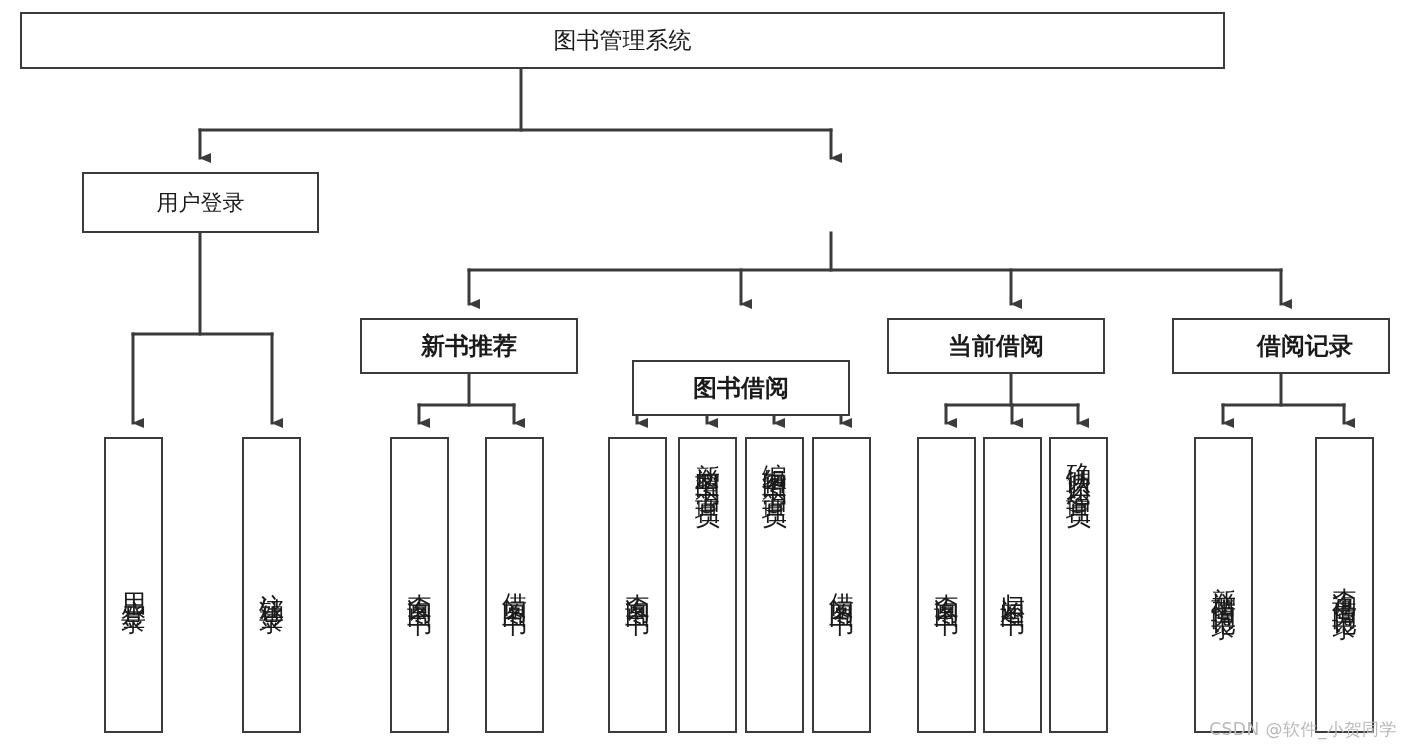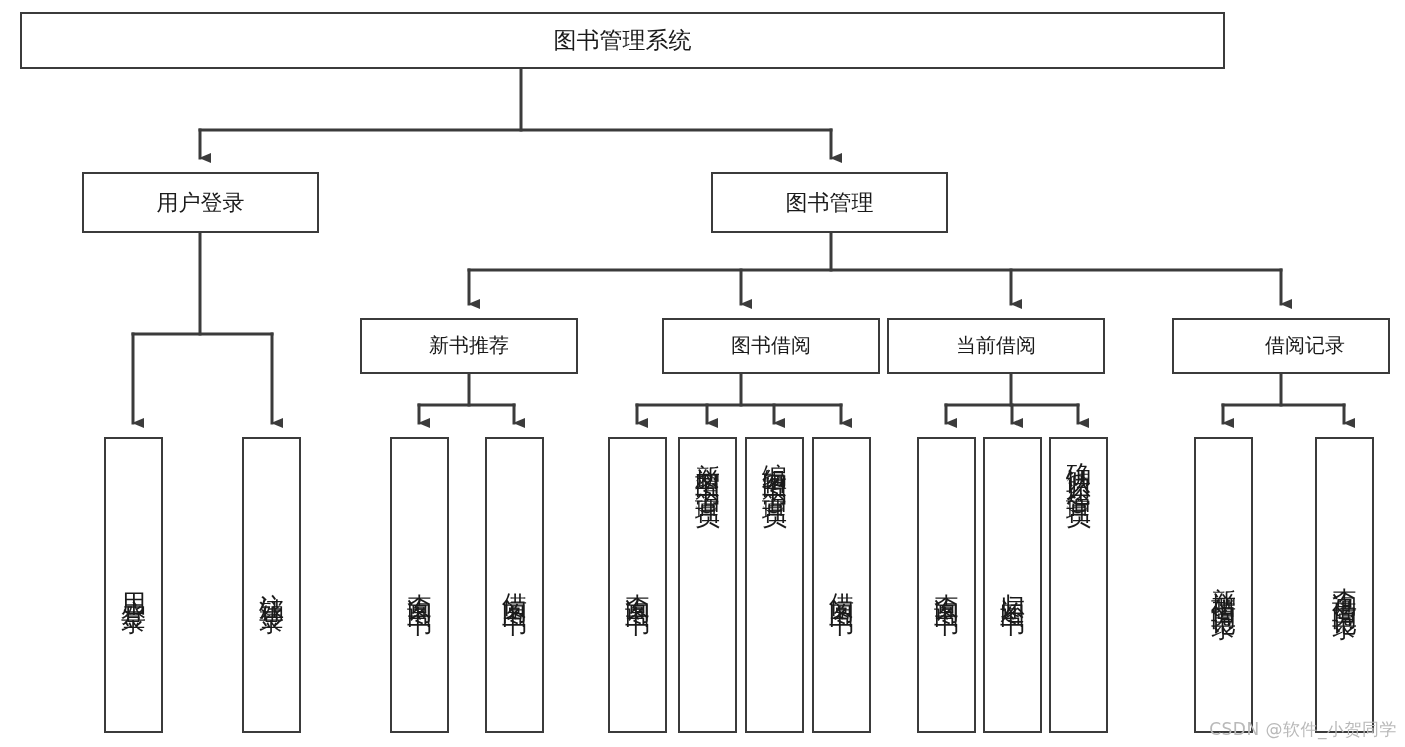--- a/index.html
+++ b/index.html
@@ -62,24 +62,25 @@
   }
   .node.lvl1.n-user-login  { left: 82px;  width: 237px; }
   .node.lvl1.n-book-manage { left: 711px; width: 237px; }
   
   .node.lvl2 {
     top: 318px;
     height: 56px;
     width: 218px;
   }
   .node.lvl2 .node-label {
-    font-size: 20px;
+    font-size: 24px;
+    font-weight: bold;
   }
   .node.lvl2.n-new-book   { left: 360px;  }
-  .node.lvl2.n-borrow     { left: 662px;  }
+  .node.lvl2.n-borrow     { left: 632px; margin-top: 42px;  }
   .node.lvl2.n-current    { left: 855px; margin-left: 32px;  }
   .node.lvl2.n-record     { left: 1172px; padding-left: 48px; }
   
   .node.leaf {
     top: 437px;
     height: 296px;
     width: 59px;
     align-items: flex-start;
     justify-content: center;
     padding: 4px 0;
@@ -163,23 +164,20 @@
     </g>
   </svg>
 
   <div class="node root">
     <span class="node-label">图书管理系统</span>
   </div>
 
   <div class="node lvl1 n-user-login">
     <span class="node-label">用户登录</span>
   </div>
-  <div class="node lvl1 n-book-manage">
-    <span class="node-label">图书管理</span>
-  </div>
 
   <div class="node lvl2 n-new-book">
     <span class="node-label">新书推荐</span>
   </div>
   <div class="node lvl2 n-borrow">
     <span class="node-label">图书借阅</span>
   </div>
   <div class="node lvl2 n-current">
     <span class="node-label">当前借阅</span>
   </div>

